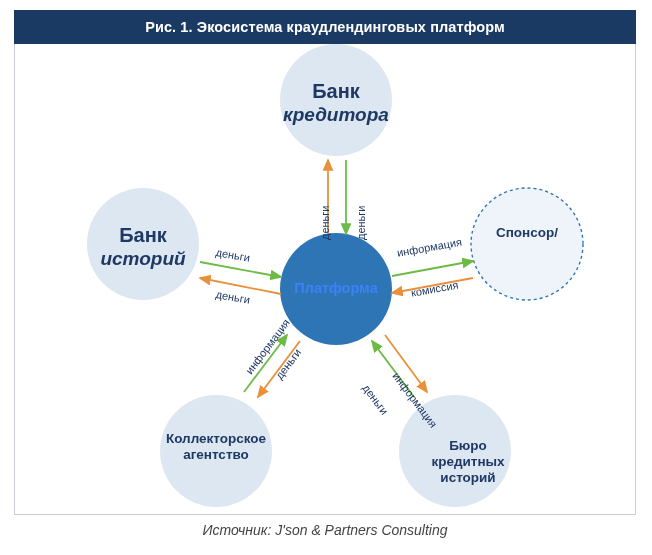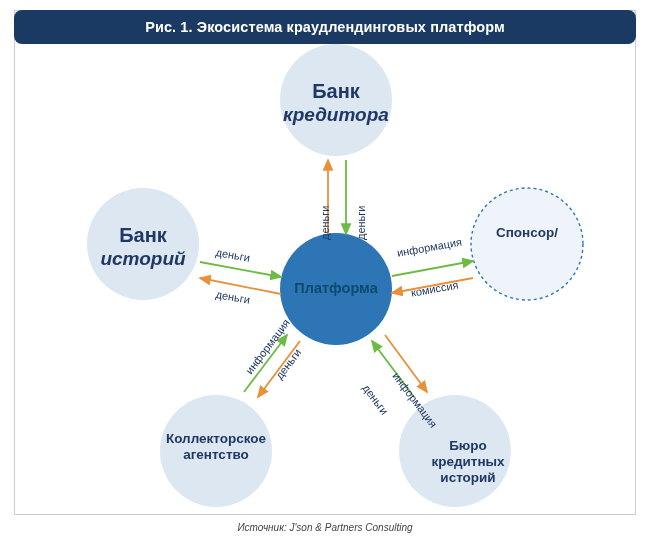--- a/index.html
+++ b/index.html
@@ -31,21 +31,20 @@
     position: absolute;
     left: 14px;
     top: 10px;
     width: 622px;
     height: 34px;
     background: #1b3a63;
     box-sizing: border-box;
     display: flex;
     align-items: center;
     justify-content: center;
-    border-radius: 8px;
   }
   #title-bar .title-text {
     color: #ffffff;
     font-size: 14.5px;
     font-weight: bold;
     letter-spacing: 0.1px;
     white-space: nowrap;
   }
   #canvas {
     position: absolute;
@@ -83,40 +82,40 @@
   .node-label.plain .l2,
   .node-label.plain .l3 {
     display: block;
     font-size: 13.5px;
     font-weight: bold;
     font-style: normal;
   }
   .center-label {
     position: absolute;
     text-align: center;
-    color: #0c4a6e;
+    color: #3b82f6;
     font-size: 14.5px;
     font-weight: bold;
     pointer-events: none;
   }
   .edge-label {
     position: absolute;
     font-size: 11px;
     color: #1f3864;
     white-space: nowrap;
     pointer-events: none;
     transform-origin: 0 0;
   }
   #source {
     position: absolute;
     left: 14px;
     top: 522px;
     width: 622px;
     text-align: center;
-    font-size: 10px;
+    font-size: 14px;
     font-style: italic;
     color: #444444;
   }
 </style>
 </head>
 <body>
 
 <div id="page">
 
   <div id="frame"></div>

